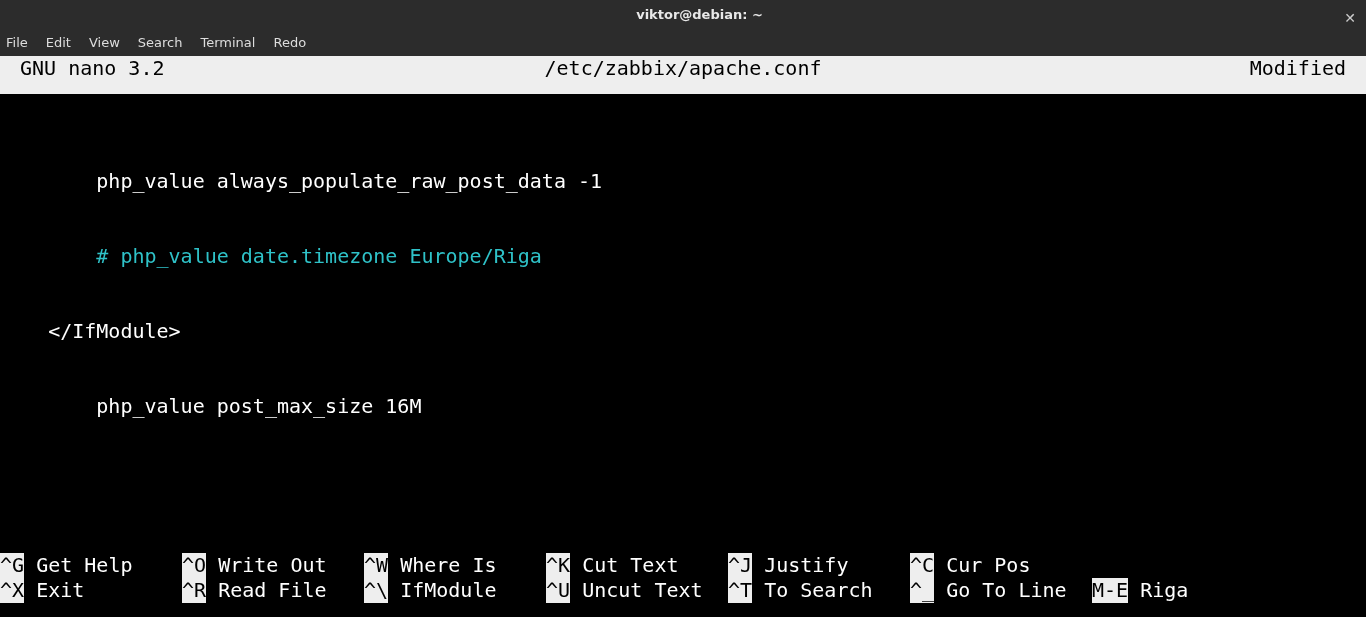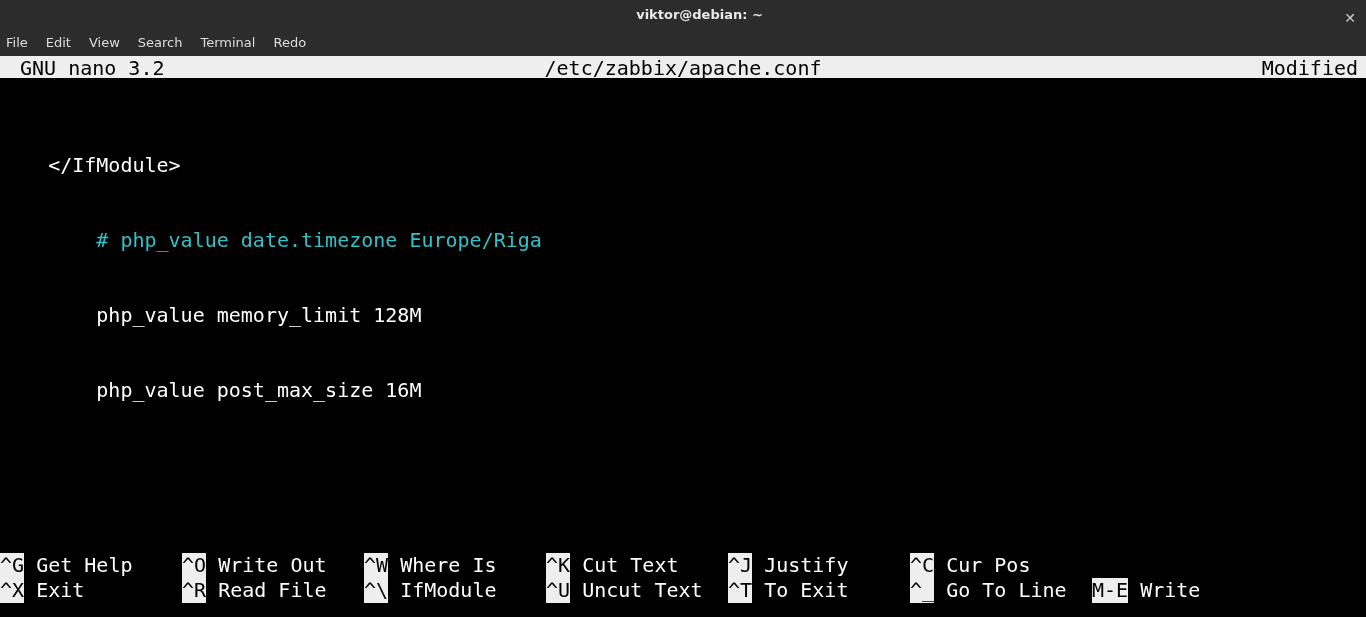--- a/index.html
+++ b/index.html
@@ -48,40 +48,40 @@
       font-family: "DejaVu Sans", "Liberation Sans", sans-serif;
       font-size: 13px;
       gap: 18px;
     }
     .menubar .menu-item {
       cursor: pointer;
     }
     .nano-header {
       background: #eeeeee;
       color: #000;
-      height: 22px;
+      height: 38px;
       display: flex;
       position: relative;
       font-weight: normal;
     }
     .nano-header .left {
       position: absolute;
       left: 20px;
       white-space: pre;
     }
     .nano-header .center {
       position: absolute;
       left: 50%;
       transform: translateX(-50%);
       white-space: pre;
       text-align: right;
     }
     .nano-header .right {
       position: absolute;
-      right: 8px;
+      right: 20px;
       white-space: pre;
     }
     .editor {
       background: #000;
       color: #fff;
       white-space: pre;
       padding-top: 25px;
     }
     .editor .line {
       height: 25px;
@@ -139,23 +139,23 @@
   <span class="menu-item">Redo</span>
 </div>
 
 <div class="nano-header">
   <span class="left">GNU nano 3.2</span>
   <span class="center">/etc/zabbix/apache.conf</span>
   <span class="right">Modified</span>
 </div>
 
 <div class="editor">
+  <div class="line">        php_value always_populate_raw_post_data -1</div>
+  <div class="line"><span class="comment">        # php_value date.timezone Europe/Riga</span></div>
   <div class="line">    &lt;/IfModule&gt;</div>
-  <div class="line"><span class="comment">        # php_value date.timezone Europe/Riga</span></div>
-  <div class="line">        php_value memory_limit 128M</div>
   <div class="line">        php_value post_max_size 16M</div>
   
   
   
   
   
   
   
   
   
@@ -169,17 +169,17 @@
     <div class="shortcut col3"><span class="key">^W</span><span class="label"> Where Is</span></div>
     <div class="shortcut col4"><span class="key">^K</span><span class="label"> Cut Text</span></div>
     <div class="shortcut col5"><span class="key">^J</span><span class="label"> Justify</span></div>
     <div class="shortcut col6"><span class="key">^C</span><span class="label"> Cur Pos</span></div>
   </div>
   <div class="shortcut-row">
     <div class="shortcut col1"><span class="key">^X</span><span class="label"> Exit</span></div>
     <div class="shortcut col2"><span class="key">^R</span><span class="label"> Read File</span></div>
     <div class="shortcut col3"><span class="key">^\</span><span class="label"> IfModule</span></div>
     <div class="shortcut col4"><span class="key">^U</span><span class="label"> Uncut Text</span></div>
-    <div class="shortcut col5"><span class="key">^T</span><span class="label"> To Exit</span></div>
+    <div class="shortcut col5"><span class="key">^T</span><span class="label"> To Search</span></div>
     <div class="shortcut col6"><span class="key">^_</span><span class="label"> Go To Line</span></div>
-    <div class="shortcut col7"><span class="key">M-E</span><span class="label"> Write</span></div>
+    <div class="shortcut col7"><span class="key">M-E</span><span class="label"> Riga</span></div>
   </div>
 </div>
 
 </body></html>

